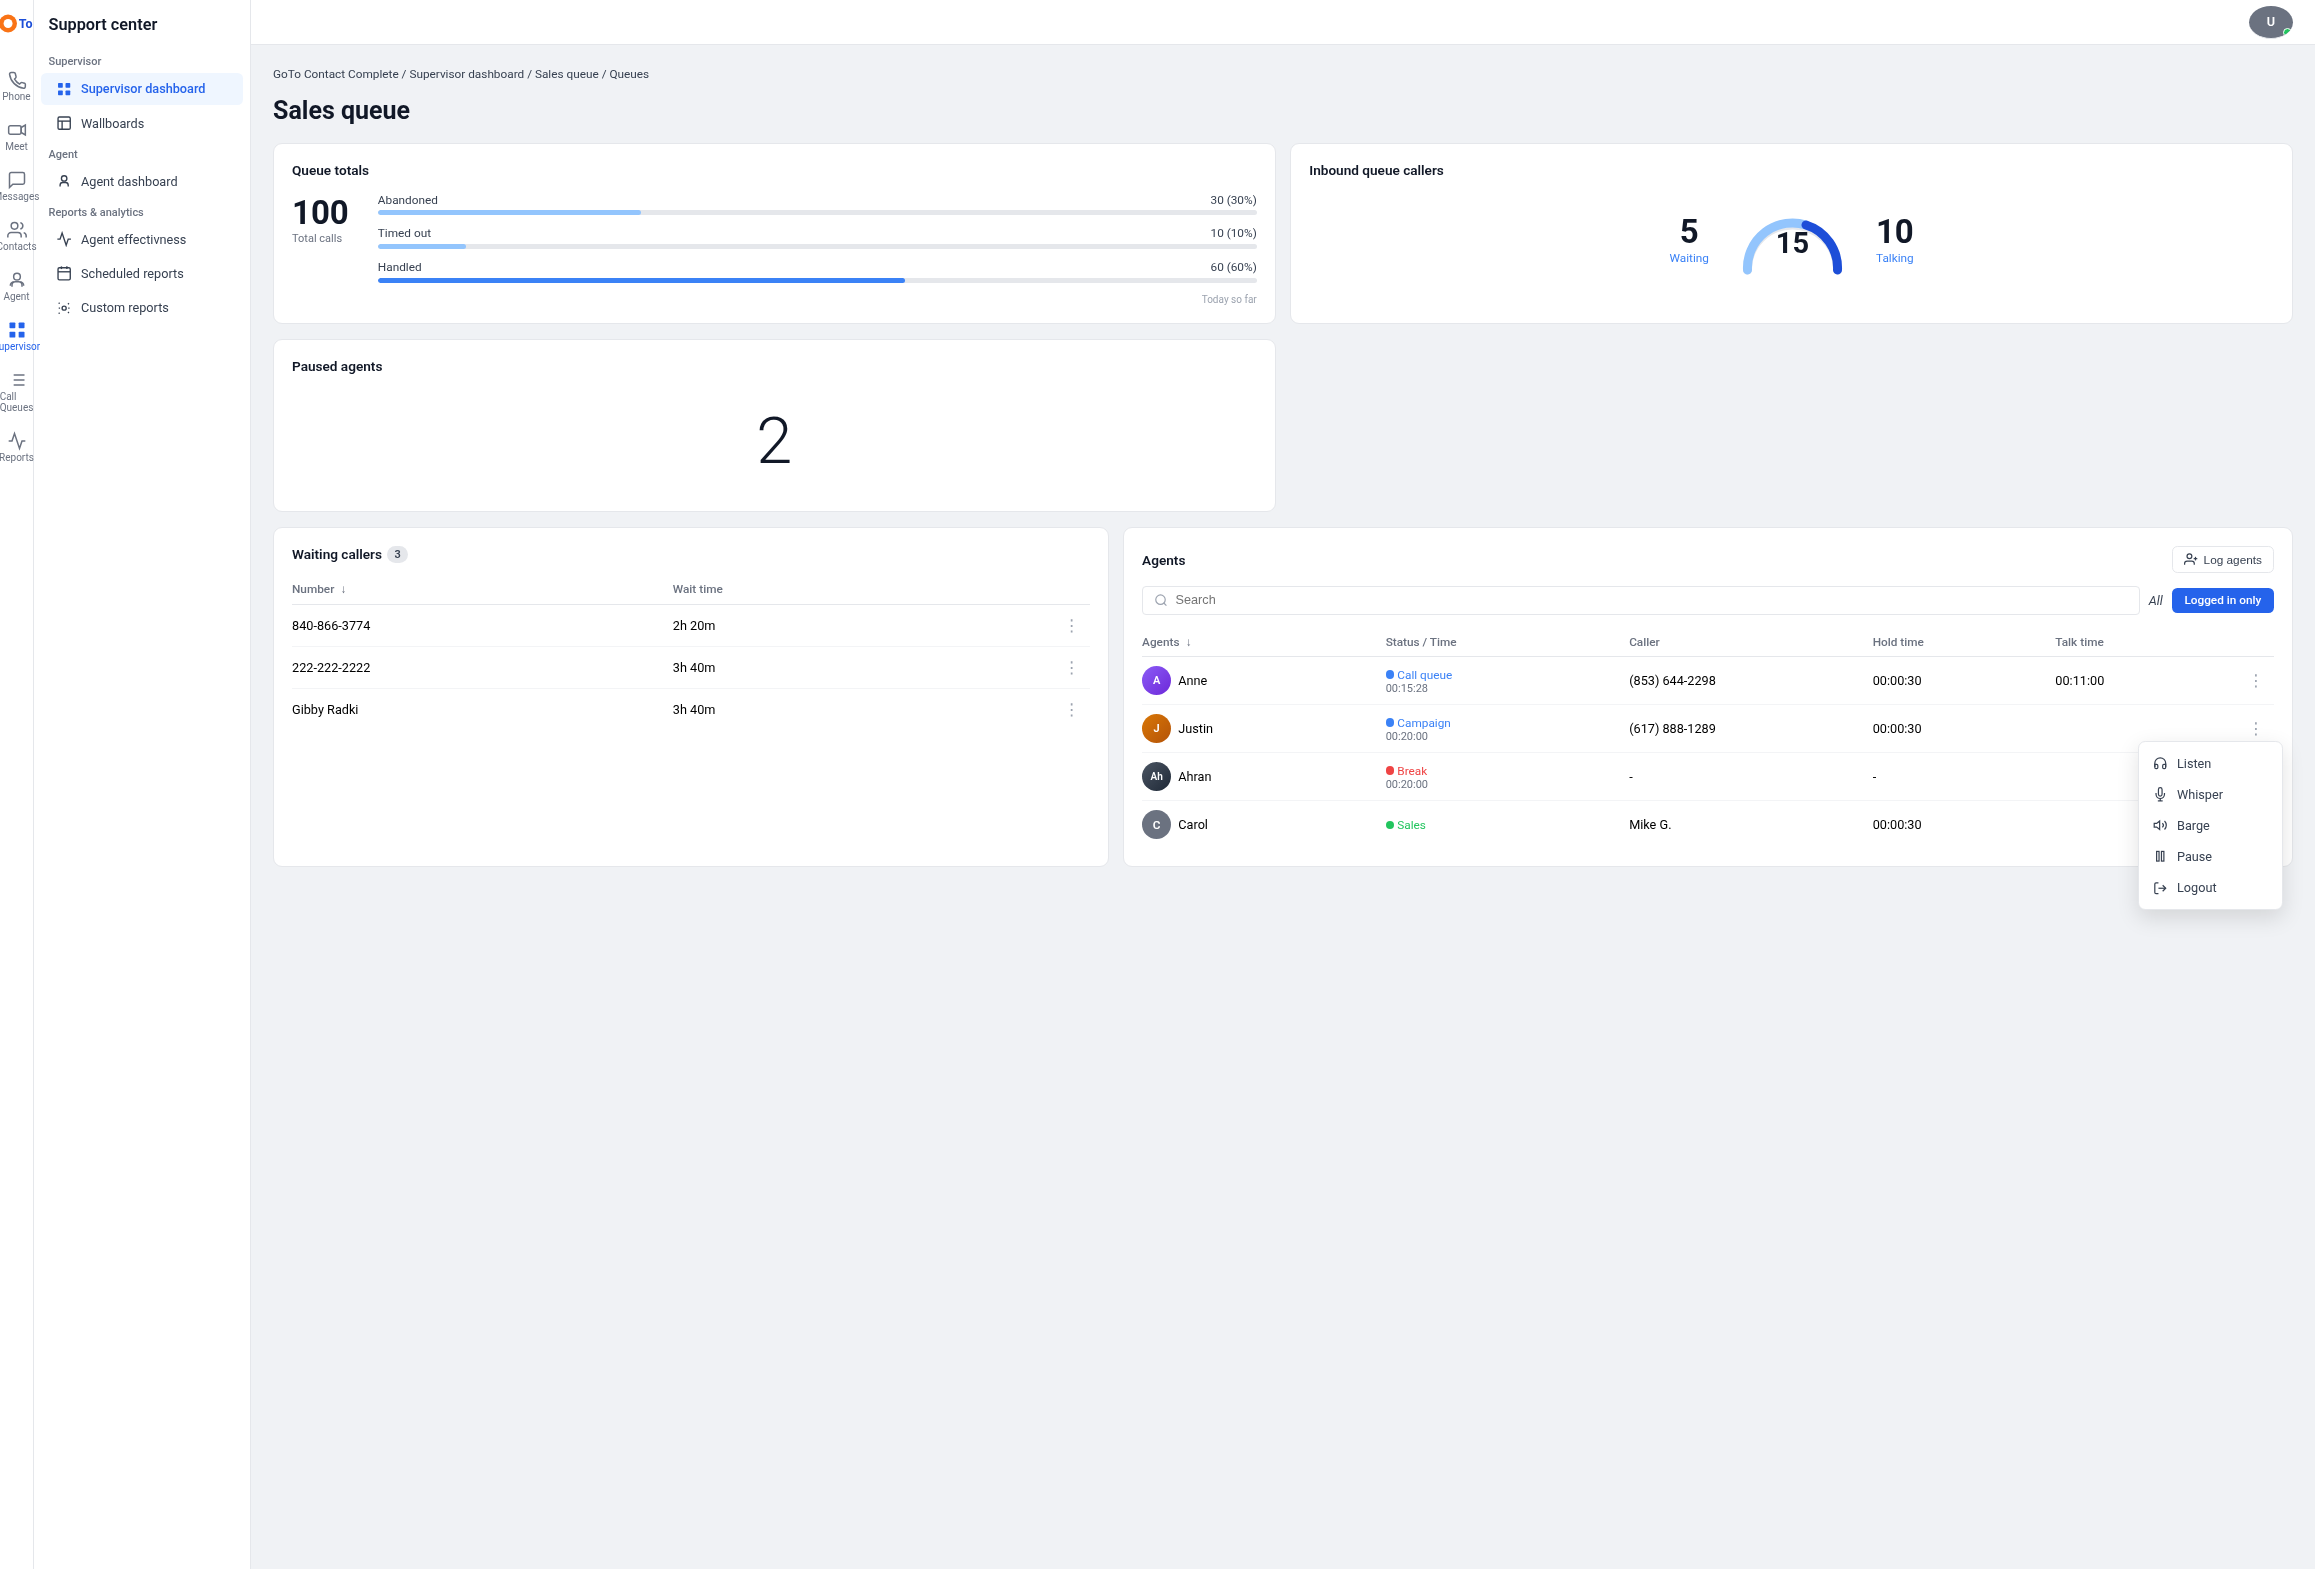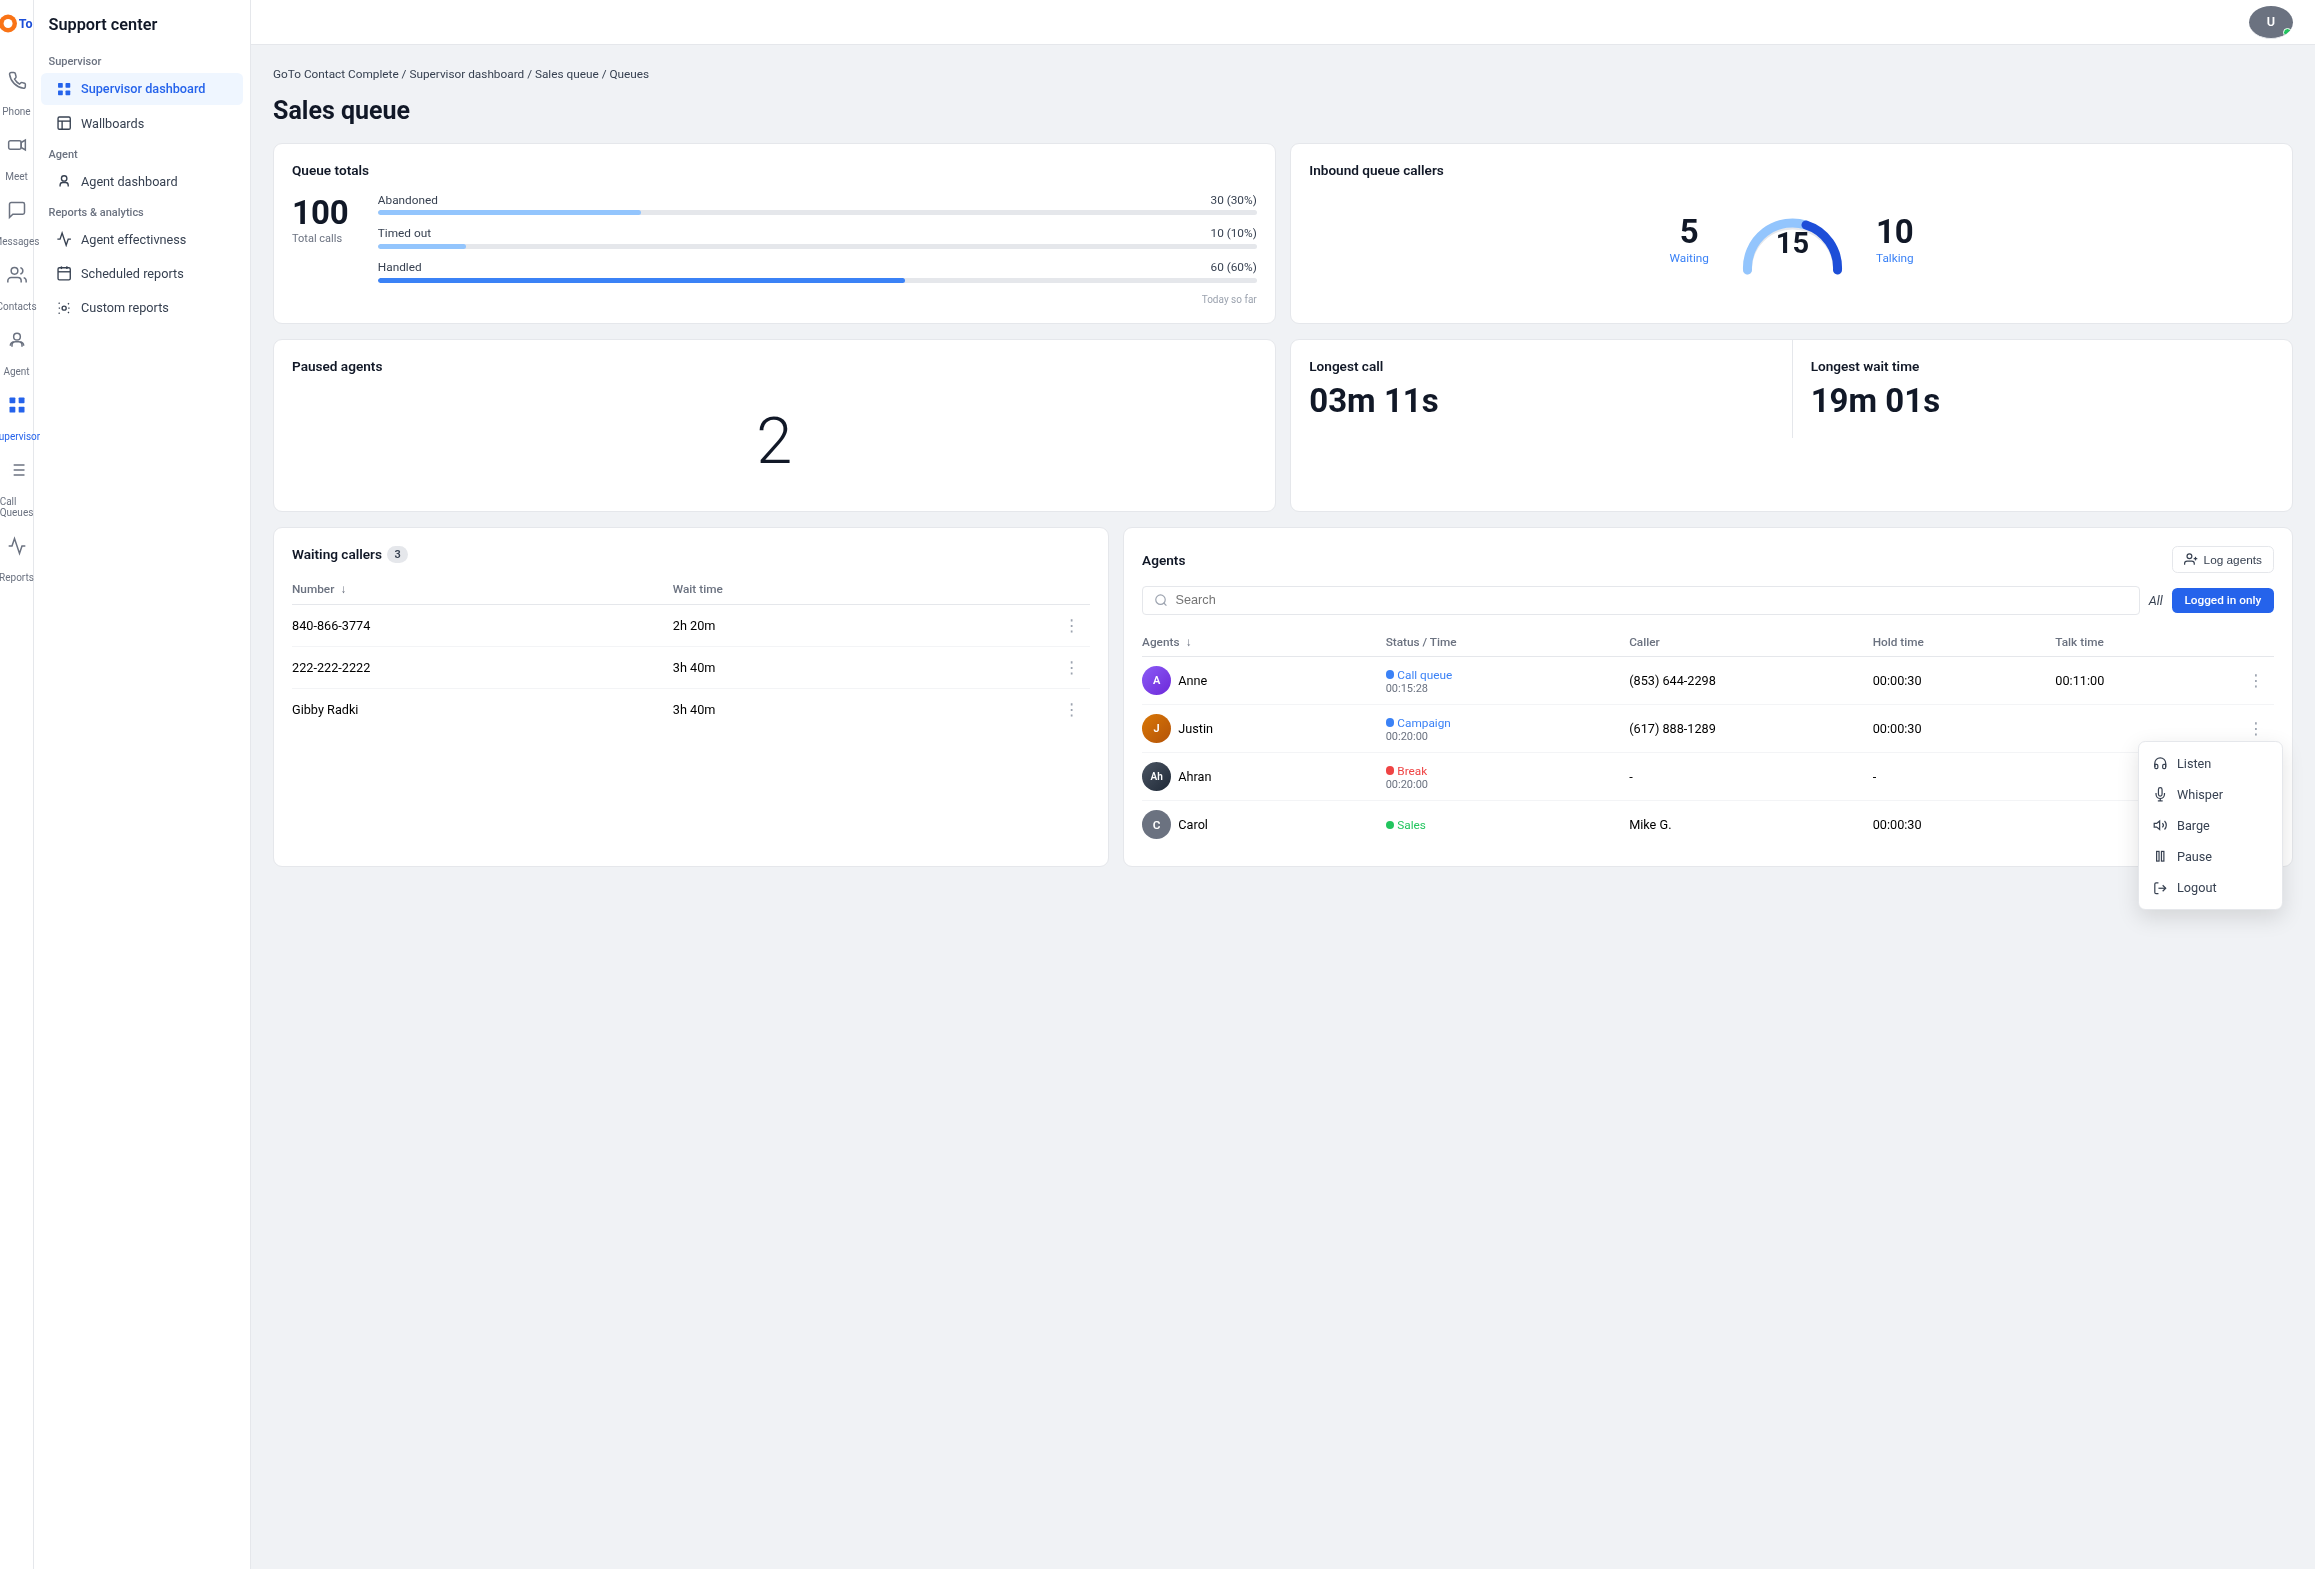--- a/index.html
+++ b/index.html
@@ -3,21 +3,21 @@
   <meta charset="utf-8">
   <style>
     * { box-sizing: border-box; margin: 0; padding: 0; }
     body { font-family: -apple-system, BlinkMacSystemFont, 'Segoe UI', Roboto, sans-serif; background: #f0f2f5; display: flex; height: 100vh; overflow: hidden; font-size: 12.7px; }
 
     
     .icon-nav {
       width: 34px; background: #fff; display: flex; flex-direction: column; align-items: center; padding: 11px 0; border-right: 0.9px solid #e5e7eb; flex-shrink: 0; z-index: 10;
     }
     .icon-nav .logo { margin-bottom: 22px; }
-    .icon-nav .nav-item { display: flex; flex-direction: column; align-items: center; padding: 9px 0; cursor: pointer; color: #6b7280; font-size: 10px; gap: 16px; width: 100%; }
+    .icon-nav .nav-item { display: flex; flex-direction: column; align-items: center; padding: 9px 0; cursor: pointer; color: #6b7280; font-size: 10px; gap: 1px; width: 100%; }
     .icon-nav .nav-item.active { color: #2563eb; }
     .icon-nav .nav-item svg { width: 20px; height: 20px; }
 
     
     .sidebar {
       width: 217px; background: #fff; border-right: 0.9px solid #e5e7eb; display: flex; flex-direction: column; padding: 14.5px 0; flex-shrink: 0;
     }
     .sidebar-title { font-size: 16.3px; font-weight: 600; padding: 0 14.5px 14.5px; color: #111827; }
     .sidebar-section-label { font-size: 11px; color: #6b7280; padding: 7.2px 14.5px 3.6px; font-weight: 500; }
     .sidebar-item { display: flex; align-items: center; gap: 9px; padding: 8.1px 14.5px; cursor: pointer; color: #374151; border-radius: 5.4px; margin: 0.9px 7.2px; }
@@ -346,32 +346,20 @@
 
     <div class="grid-2" style="margin-bottom:14.5px;">
 
       <div class="card paused-card" style="flex-direction:column;align-items:flex-start;">
         <div class="card-title">Paused agents</div>
         <div style="width:100%;display:flex;justify-content:center;padding:14.5px 0;">
           <div class="paused-number">2</div>
         </div>
       </div>
 
-      <div class="card" style="padding:0;">
-        <div class="time-cards">
-          <div class="time-card">
-            <div class="time-label">Longest call</div>
-            <div class="time-value">03m 11s</div>
-          </div>
-          <div class="time-card">
-            <div class="time-label">Longest wait time</div>
-            <div class="time-value">19m 01s</div>
-          </div>
-        </div>
-      </div>
     </div>
 
     <div class="grid-bottom">
 
       <div class="card">
         <div style="display:flex;align-items:center;margin-bottom:12.7px;">
           <span class="card-title" style="margin-bottom:0;">Waiting callers</span>
           <span class="badge">3</span>
         </div>
         <div class="table-header">

